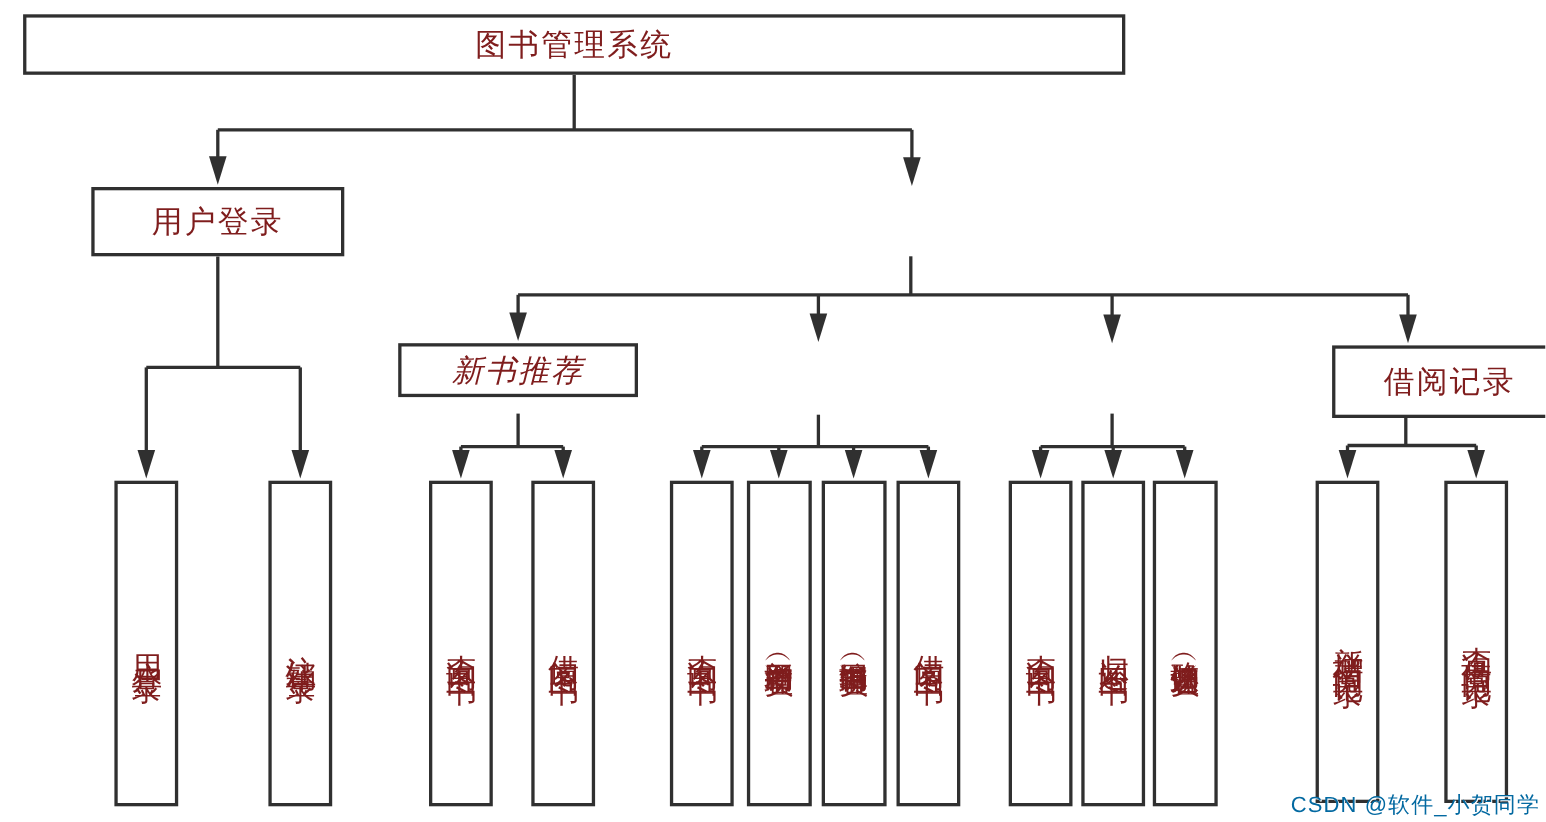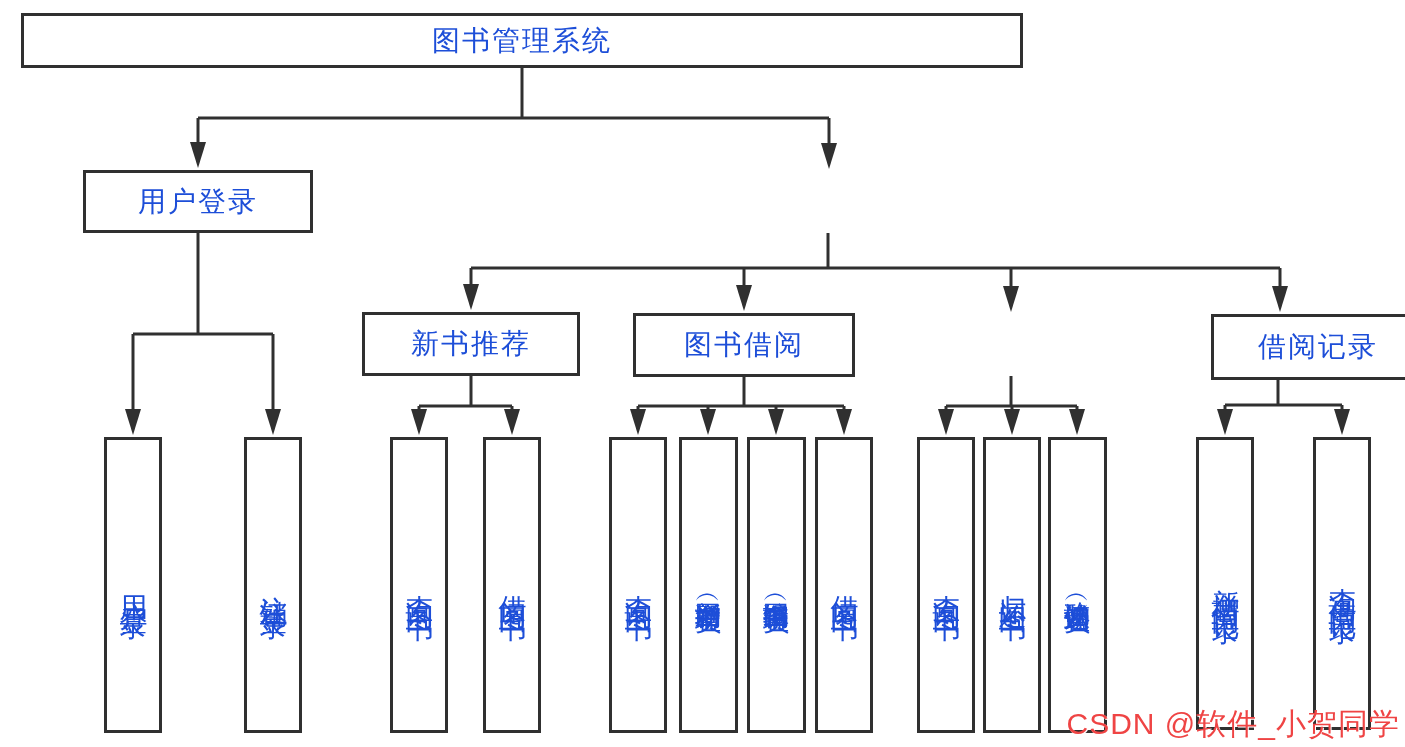--- a/index.html
+++ b/index.html
@@ -10,42 +10,42 @@
     font-family:"Liberation Sans",sans-serif;
     overflow:hidden;
   }
   #wires{position:absolute;left:0;top:0;width:1405px;height:747px;}
   .node{
     position:absolute;
     box-sizing:border-box;
     border:3px solid #303030;
     background:#ffffff;
     display:flex;align-items:center;justify-content:center;
-    color:#1d4ed8;
+    color:#7f1d1d;
     font-size:28px;
     letter-spacing:2px;
     white-space:nowrap;
   }
   .leaf{
     writing-mode:vertical-rl;
     text-orientation:mixed;
     font-size:28px;
     letter-spacing:6px;
     white-space:normal;
     line-height:1;
   }
   .leaf.long{
     font-size:26px;
     letter-spacing:1px;
   }
   #watermark{
     position:absolute;
     right:5px;bottom:2px;
-    font-size:30px;
-    color:#ef4444;
+    font-size:20px;
+    color:#0369a1;
     letter-spacing:1px;
     text-shadow:1px 1px 0 #ffffff;
     z-index:10;
   }
 </style>
 </head>
 <body>
 
 <div id="canvas">
 
@@ -101,22 +101,21 @@
       <line x1="1225" y1="405" x2="1225" y2="413" stroke="#303030" stroke-width="3"></line>
       <path d="M 1217 409 L 1233 409 L 1225 435 Z" fill="#303030"></path>
       <line x1="1342" y1="405" x2="1342" y2="413" stroke="#303030" stroke-width="3"></line>
       <path d="M 1334 409 L 1350 409 L 1342 435 Z" fill="#303030"></path>
     </svg>
 
   <div class="node" style="left:21px;top:13px;width:1002px;height:55px;">图书管理系统</div>
 
   <div class="node" style="left:83px;top:170px;width:230px;height:63px;">用户登录</div>
 
-  <div class="node" style="left:362px;top:312px;width:218px;height:64px;">新书推荐</div>
-  <div class="node" style="left:633px;top:313px;width:222px;height:64px;">图书借阅</div>
+  <div class="node" style="left:362px;top:312px;width:218px;height:49px;font-style:italic;">新书推荐</div>
   <div class="node" style="left:1211px;top:314px;width:214px;height:66px;">借阅记录</div>
 
   <div class="node leaf" style="left:104px;top:437px;width:58px;height:296px;">用户登录</div>
   <div class="node leaf" style="left:244px;top:437px;width:58px;height:296px;">注销登录</div>
 
   <div class="node leaf" style="left:390px;top:437px;width:58px;height:296px;">查询图书</div>
   <div class="node leaf" style="left:483px;top:437px;width:58px;height:296px;">借阅图书</div>
 
   <div class="node leaf" style="left:609px;top:437px;width:58px;height:296px;">查询图书</div>
   <div class="node leaf long" style="left:679px;top:437px;width:59px;height:296px;">新增图书（管理员）</div>

